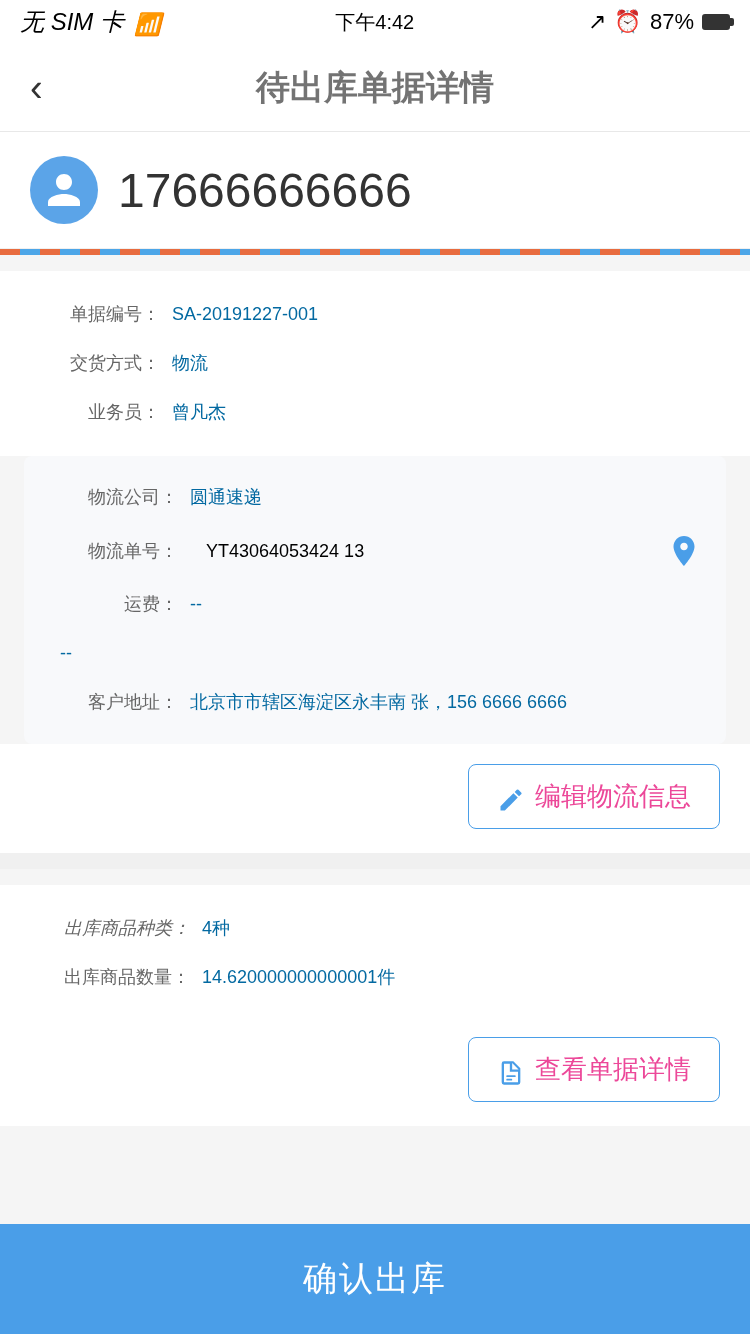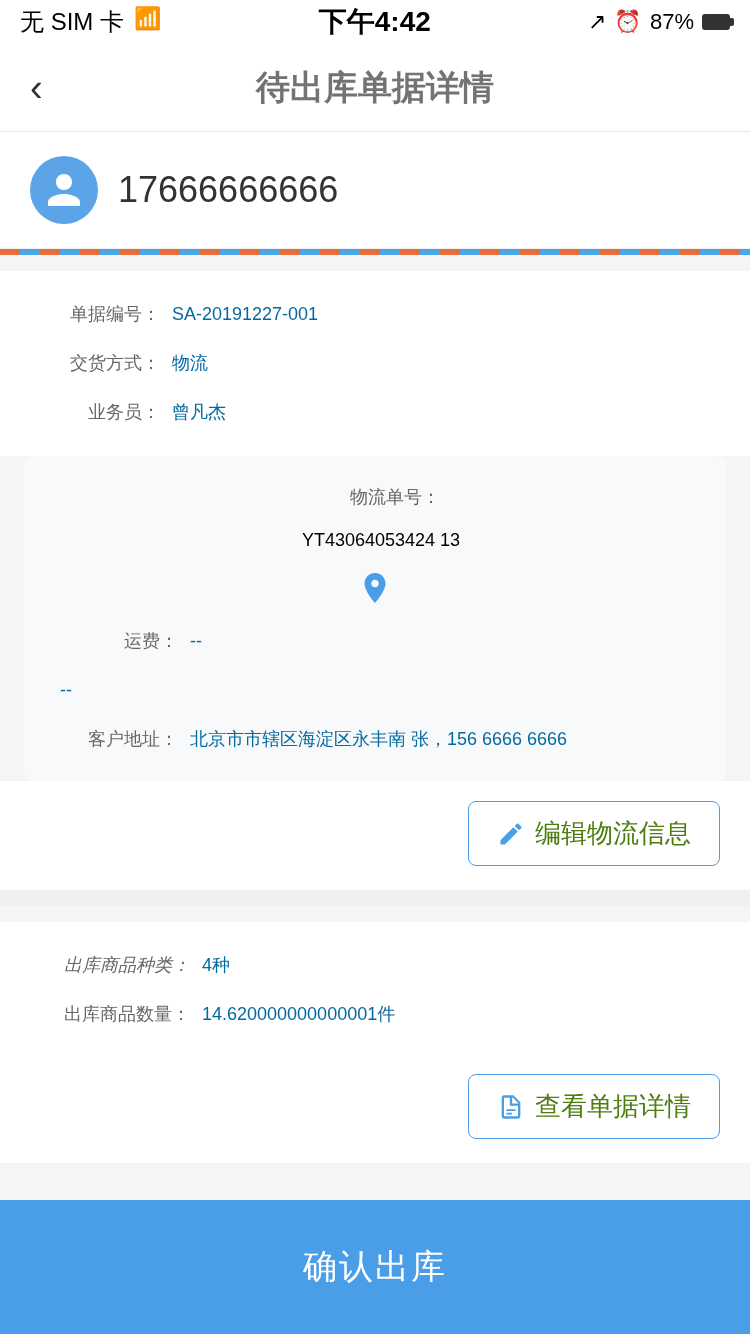--- a/index.html
+++ b/index.html
@@ -19,22 +19,23 @@
       height: 44px;
       display: flex;
       align-items: center;
       justify-content: space-between;
       padding: 0 20px;
       font-size: 24px;
       font-weight: 500;
     }
     .status-left {
       display: flex;
-      align-items: flex-start;
+      align-items: flex-end;
       gap: 10px;
+      font-style: italic;
     }
     .status-right {
       display: flex;
       align-items: center;
       gap: 8px;
       font-size: 22px;
     }
 
     
     .nav-bar {
@@ -83,21 +84,21 @@
       display: flex;
       align-items: center;
       justify-content: center;
     }
     .avatar svg {
       width: 40px;
       height: 40px;
       fill: #fff;
     }
     .customer-phone {
-      font-size: 36px;
+      font-size: 48px;
       font-weight: 500;
       color: #333;
     }
 
     
     .dashed-sep {
       height: 6px;
       background: repeating-linear-gradient(
         90deg,
         #e86c3f 0px, #e86c3f 20px,
@@ -141,21 +142,20 @@
       flex: 1;
     }
     .info-value.blue {
       color: #000000;
     }
 
     .tracking-row {
       display: flex;
       align-items: center;
       gap: 16px;
-      flex-direction: column;
     }
     .location-icon {
       display: inline-flex;
       align-items: center;
       justify-content: center;
     }
     .location-icon svg {
       width: 36px;
       height: 36px;
       fill: #4a9ee8;
@@ -163,45 +163,45 @@
 
     
     .btn-row {
       display: flex;
       justify-content: flex-end;
       padding: 20px 30px 10px;
       background: #fff;
     }
     .outline-btn {
       border: 1.5px solid #4a9ee8;
-      color: #4d7c0f;
+      color: #ec4899;
       border-radius: 8px;
       padding: 14px 28px;
       font-size: 26px;
       background: #fff;
       cursor: pointer;
       display: flex;
-      align-items: center;
+      align-items: flex-end;
       gap: 10px;
     }
 
     
     .section-divider {
       height: 16px;
       background: #f0f0f0;
     }
 
     
     .bottom-bar {
       position: fixed;
       bottom: 0;
       left: 0;
       width: 750px;
       background: #4a9ee8;
-      height: 134px;
+      height: 110px;
       display: flex;
       align-items: center;
       justify-content: center;
       cursor: pointer;
     }
     .confirm-btn-text {
       color: #fff;
       font-size: 34px;
       font-weight: 500;
       letter-spacing: 2px;
@@ -211,21 +211,21 @@
     .wifi { font-size: 22px; }
   </style>
 </head>
 <body>
 
 <div class="status-bar">
   <div class="status-left">
     <span>无 SIM 卡</span>
     <span class="wifi">📶</span>
   </div>
-  <div style="font-size:28px;font-weight:700;">下午4:42</div>
+  <div style="font-size:20px;font-weight:400;">下午4:42</div>
   <div class="status-right">
     <span>↗</span>
     <span>⏰</span>
     <span>87%</span>
     <span style="display:inline-block;width:28px;height:16px;border:2px solid #333;border-radius:3px;position:relative;background:#333;">
       <span style="position:absolute;right:-6px;top:50%;transform:translateY(-50%);width:4px;height:8px;background:#333;border-radius:0 2px 2px 0;"></span>
     </span>
   </div>
 </div>
 
@@ -256,20 +256,24 @@
       <span class="info-label">交货方式：</span>
       <span class="info-value">物流</span>
     </div>
     <div class="info-row">
       <span class="info-label">业务员：</span>
       <span class="info-value">曾凡杰</span>
     </div>
   </div>
 
   <div class="section-inner" style="margin: 0 24px; background:#f8f9fb; border-radius:8px; padding:28px 24px;">
+    <div class="info-row">
+      <span class="info-label">物流公司：</span>
+      <span class="info-value">圆通速递</span>
+    </div>
     <div class="info-row tracking-row">
       <span class="info-label">物流单号：</span>
       <span class="info-value blue">YT43064053424 13</span>
       <span class="location-icon">
         <svg viewBox="0 0 24 24">
           <path d="M12 2C8.13 2 5 5.13 5 9c0 5.25 7 13 7 13s7-7.75 7-13c0-3.87-3.13-7-7-7zm0 9.5c-1.38 0-2.5-1.12-2.5-2.5s1.12-2.5 2.5-2.5 2.5 1.12 2.5 2.5-1.12 2.5-2.5 2.5z"></path>
         </svg>
       </span>
     </div>
     <div class="info-row">

